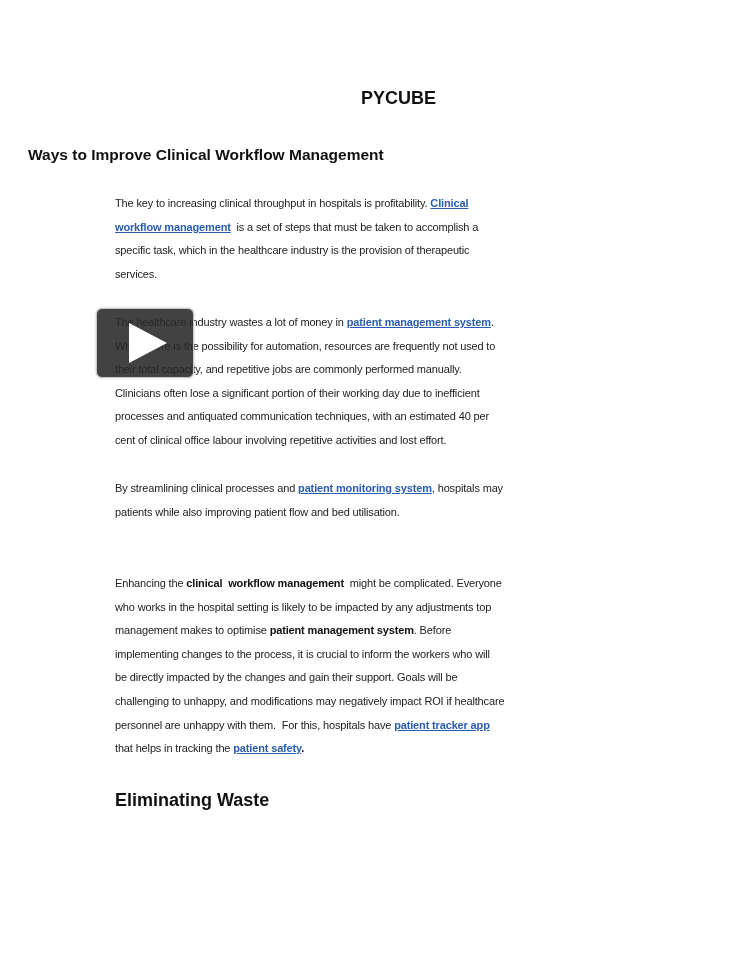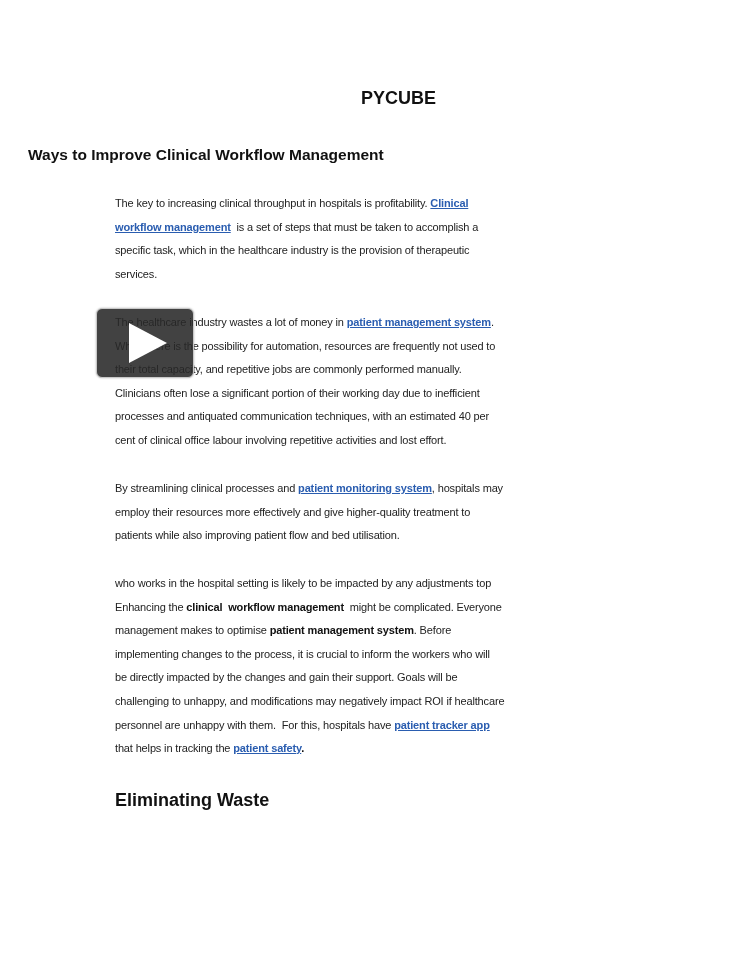--- a/index.html
+++ b/index.html
@@ -39,27 +39,26 @@
     <span class="line"><span>The healthcare industry wastes a lot of money in </span><a class="link">patient management system</a><span>.</span></span>
     <span class="line">When there is the possibility for automation, resources are frequently not used to</span>
     <span class="line">their total capacity, and repetitive jobs are commonly performed manually.</span>
     <span class="line">Clinicians often lose a significant portion of their working day due to inefficient</span>
     <span class="line">processes and antiquated communication techniques, with an estimated 40 per</span>
     <span class="line">cent of clinical office labour involving repetitive activities and lost effort.</span>
   </div>
 
   <div class="para" style="top:477px;">
     <span class="line"><span>By streamlining clinical processes and </span><a class="link">patient monitoring system</a><span>, hospitals may</span></span>
-    <span class="line">employ their resources more effectively and give higher-quality treatment to</span>
     <span class="line">patients while also improving patient flow and bed utilisation.</span>
   </div>
 
   <div class="para" style="top:572px;">
+    <span class="line"><span>Enhancing the </span><b class="em" style="white-space:pre">clinical  workflow management</b><span style="white-space:pre">  might be complicated. Everyone</span></span>
     <span class="line">who works in the hospital setting is likely to be impacted by any adjustments top</span>
-    <span class="line"><span>Enhancing the </span><b class="em" style="white-space:pre">clinical  workflow management</b><span style="white-space:pre">  might be complicated. Everyone</span></span>
     <span class="line"><span>management makes to optimise </span><b class="em">patient management system</b><span>. Before</span></span>
     <span class="line">implementing changes to the process, it is crucial to inform the workers who will</span>
     <span class="line">be directly impacted by the changes and gain their support. Goals will be</span>
     <span class="line">challenging to unhappy, and modifications may negatively impact ROI if healthcare</span>
     <span class="line"><span style="white-space:pre">personnel are unhappy with them.  For this, hospitals have </span><a class="link">patient tracker app</a></span>
     <span class="line"><span>that helps in tracking the </span><a class="link">patient safety</a><b class="em">.</b></span>
   </div>
 
   <div class="heading">Eliminating Waste</div>
 

